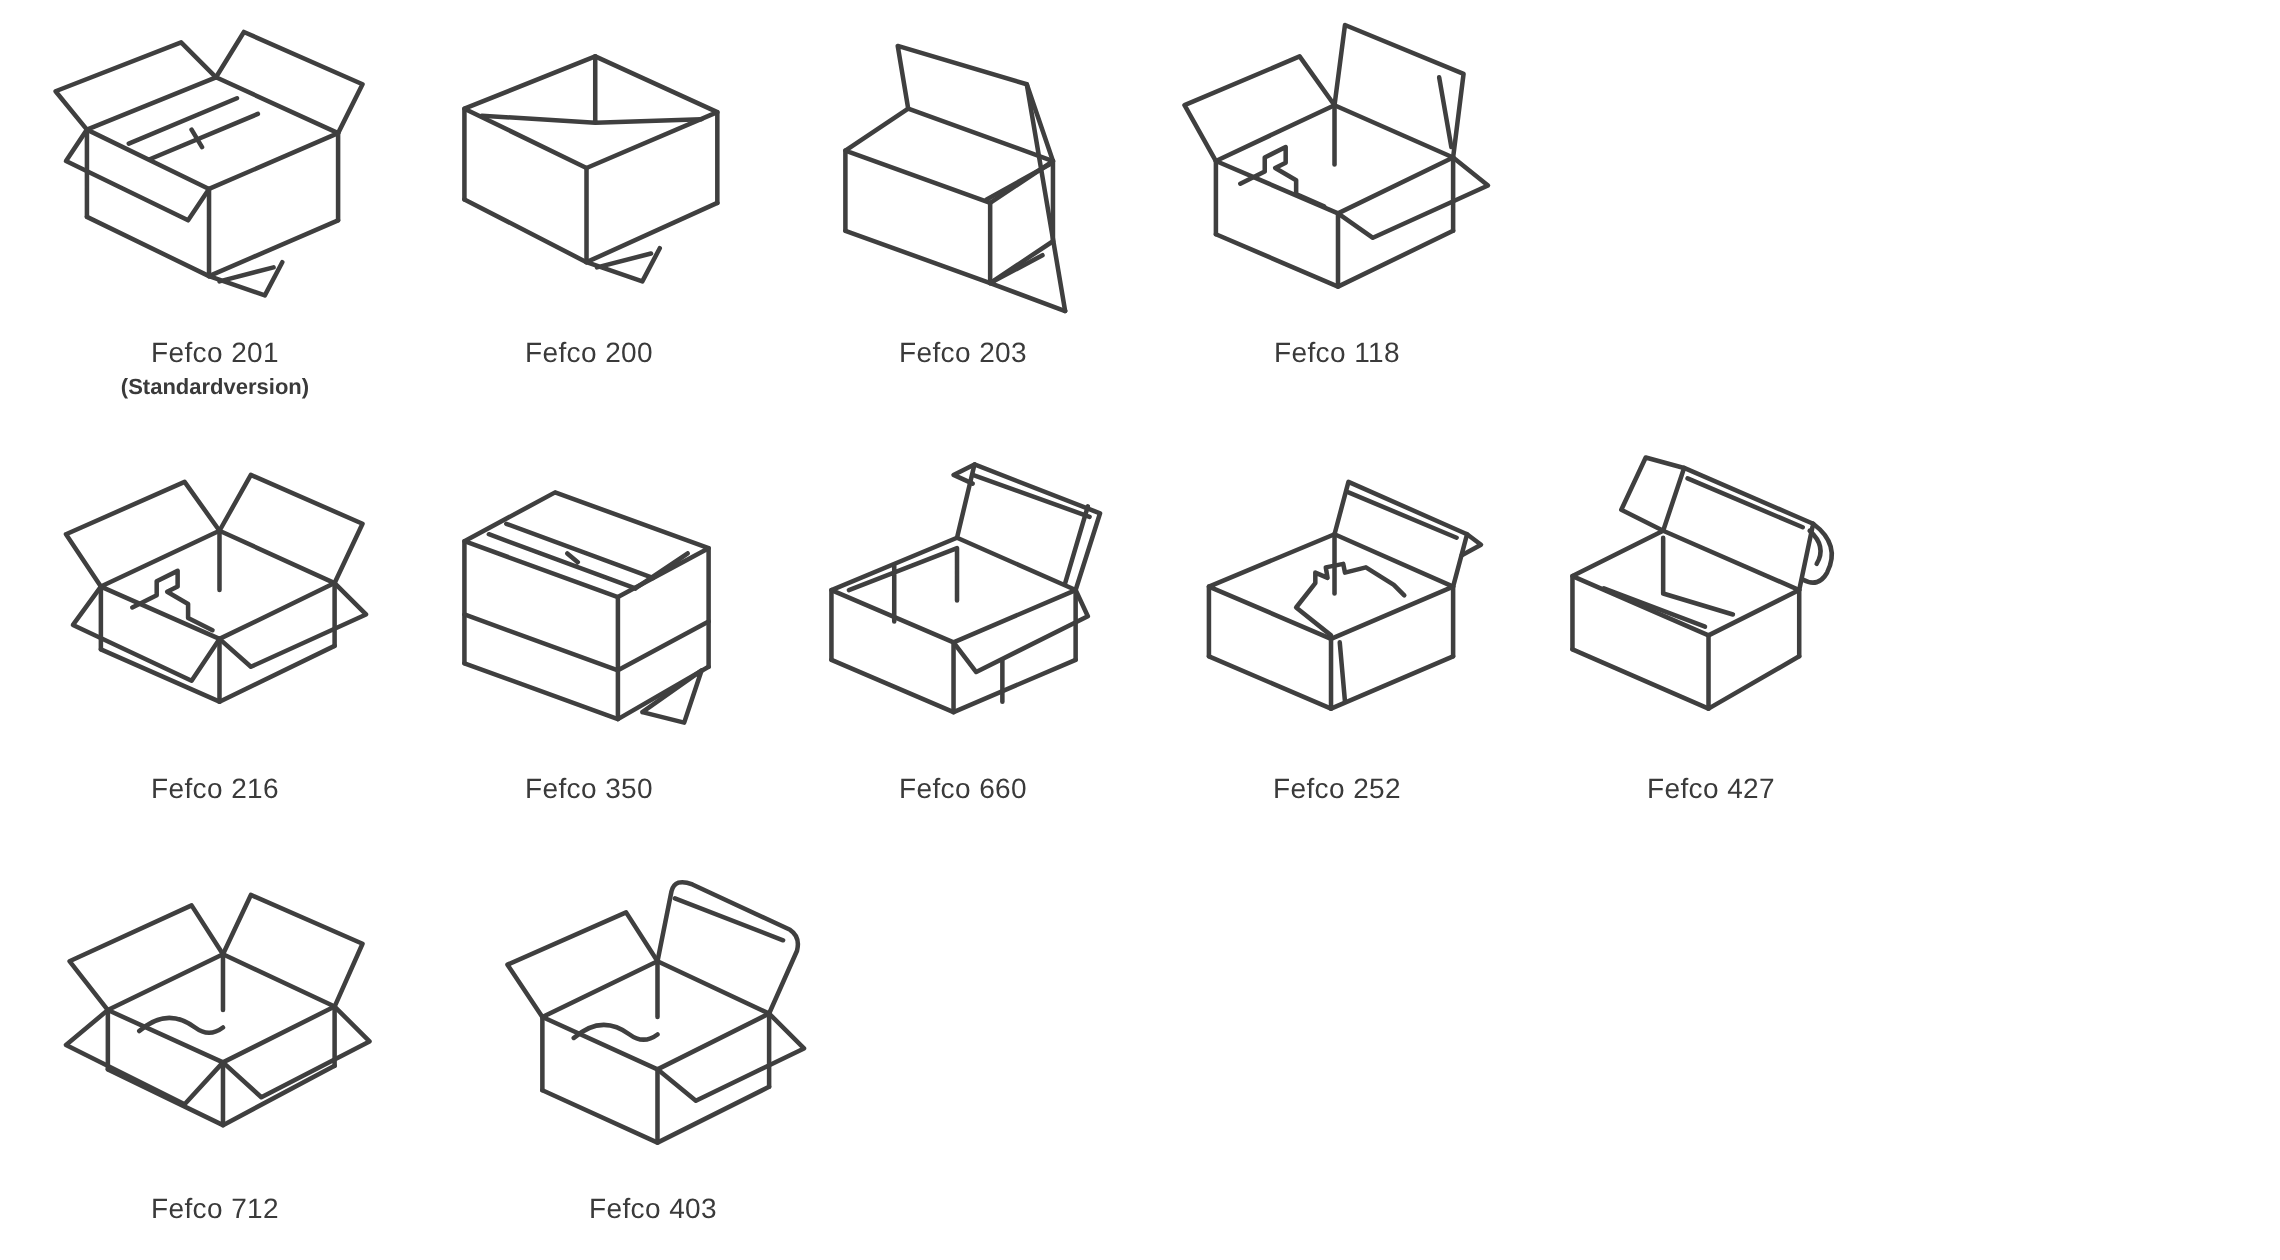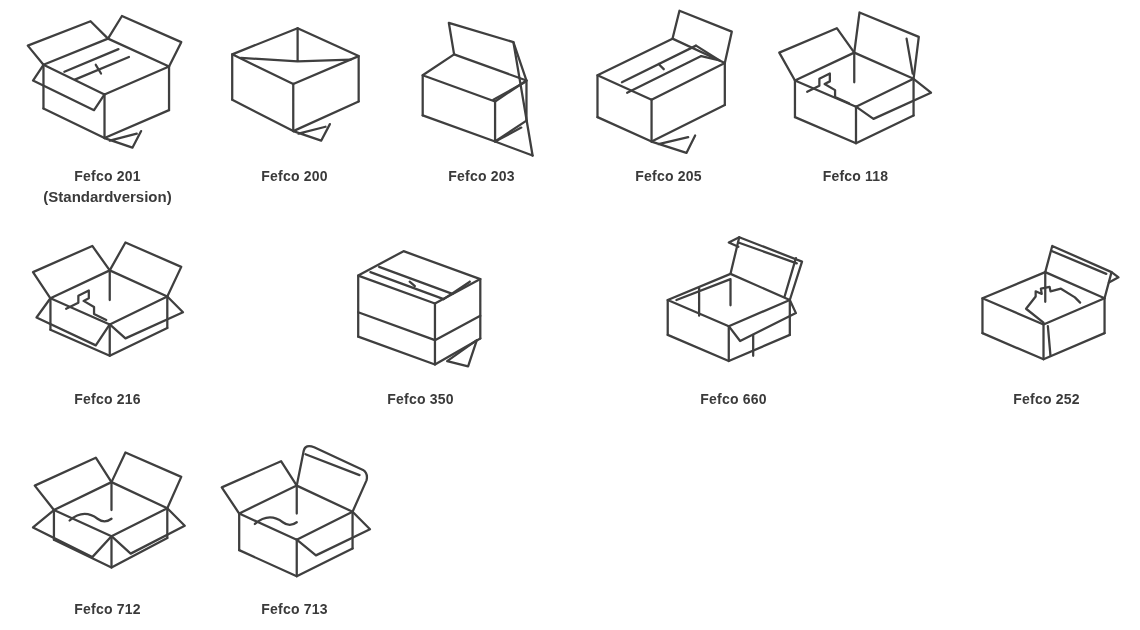--- a/index.html
+++ b/index.html
@@ -14,22 +14,22 @@
     height: 630px;
     background: #ffffff;
     overflow: hidden;
   }
   .grid {
     padding: 8px 0 0 14px;
   }
   .row {
     display: flex;
   }
-  .row.r2 { margin-top: 26px; justify-content: space-between; }
-  .row.r3 { margin-top: 34px; }
+  .row.r2 { margin-top: 26px; }
+  .row.r3 { margin-top: 34px; gap: 32px; }
   .cell {
     width: 187px;
     display: flex;
     flex-direction: column;
     align-items: center;
   }
   .art {
     height: 152px;
     width: 180px;
     display: flex;
@@ -41,29 +41,29 @@
     height: 150px;
     stroke: #3f3f3f;
     stroke-width: 2.6;
     fill: none;
     stroke-linejoin: round;
     stroke-linecap: round;
   }
   .label {
     margin-top: 8px;
     font-size: 14px;
-    font-weight: bold;
+    font-weight: normal;
     color: #3a3a3a;
     text-align: center;
     letter-spacing: 0.2px;
     white-space: nowrap;
   }
   .sublabel {
     margin-top: 4px;
-    font-size: 15px;
+    font-size: 11px;
     font-weight: bold;
     color: #3a3a3a;
     text-align: center;
     white-space: nowrap;
   }
 </style>
 </head>
 <body>
 
 <div class="sheet">
@@ -110,34 +110,20 @@
             <path d="M128 38 L150 168"></path>
             <path d="M141 84 L105 104"></path>
             <path d="M24 76 V122 M107 106 V152 M143 82 V128"></path>
             <path d="M24 122 L107 152 L143 128"></path>
             <path d="M107 152 L150 168 M107 152 L137 136"></path>
           </svg>
         </div>
         <div class="label">Fefco 203</div>
       </div>
 
-      <div class="cell">
-        <div class="art">
-          <svg viewBox="0 0 184 172">
-            <path d="M10 76 L96 34 L156 62 L72 104 Z"></path>
-            <path d="M38 84 L123 42 M44 96 L129 54 M80 63 L86 69"></path>
-            <path d="M123 42 L150 59 M129 54 L150 59"></path>
-            <path d="M96 34 L104 2 L164 26 L156 62"></path>
-            <path d="M10 76 V124 M72 104 V152 M156 62 V110"></path>
-            <path d="M10 124 L72 152 L156 110"></path>
-            <path d="M72 152 L112 165 L122 145 M80 155 L114 147"></path>
-          </svg>
-        </div>
-        <div class="label">Fefco 205</div>
-      </div>
 
       <div class="cell">
         <div class="art">
           <svg viewBox="0 0 184 172">
             <path d="M22 82 L90 50 L158 80 L92 112 Z"></path>
             <path d="M90 50 L96 4 L164 32 L158 80"></path>
             <path d="M150 34 L157 74"></path>
             <path d="M22 82 L4 50 L70 22 L90 50"></path>
             <path d="M158 80 L178 96 L112 126 L92 112"></path>
             <path d="M90 50 V84"></path>
@@ -213,20 +199,36 @@
             <path d="M88 104 L68 88 L79 74 L79 68 L86 71 L85 65 L95 63 L96 68 L108 65 L124 75 L130 81"></path>
             <path d="M93 108 L96 142"></path>
             <path d="M18 76 V116 M88 106 V146 M158 76 V116"></path>
             <path d="M18 116 L88 146 L158 116"></path>
           </svg>
         </div>
         <div class="label">Fefco 252</div>
       </div>
 
 
+      <div class="cell">
+        <div class="art">
+          <svg viewBox="0 0 184 172">
+            <path d="M12 70 L64 44 L142 78 L90 104 Z"></path>
+            <path d="M64 48 V80 M64 80 L104 92 M30 77 L88 99"></path>
+            <path d="M64 44 L76 8 L150 40 L142 78"></path>
+            <path d="M78 14 L144 42"></path>
+            <path d="M64 44 L40 32 L54 2 L76 8"></path>
+            <path d="M150 40 Q166 52 158 68 Q153 77 144 72"></path>
+            <path d="M148 44 Q158 53 152 63"></path>
+            <path d="M12 70 V112 M90 104 V146 M142 78 V116"></path>
+            <path d="M12 112 L90 146 L142 116"></path>
+          </svg>
+        </div>
+        <div class="label">Fefco 427</div>
+      </div>
 
     </div>
 
     <div class="row r3">
 
       <div class="cell">
         <div class="art">
           <svg viewBox="0 0 184 172">
             <path d="M30 78 L96 46 L160 76 L96 108 Z"></path>
             <path d="M96 46 L112 12 L176 40 L160 76"></path>
@@ -249,20 +251,20 @@
             <path d="M94 50 L102 10 Q104 2 114 6 L170 32 Q176 36 174 44 L158 80"></path>
             <path d="M104 14 L166 38"></path>
             <path d="M28 82 L8 52 L76 22 L94 50"></path>
             <path d="M158 80 L178 100 L116 130 L94 112"></path>
             <path d="M94 50 V82"></path>
             <path d="M46 94 Q62 80 78 92 Q86 98 94 92"></path>
             <path d="M28 82 V124 M94 112 V154 M158 80 V122"></path>
             <path d="M28 124 L94 154 L158 122"></path>
           </svg>
         </div>
-        <div class="label">Fefco 713</div>
+        <div class="label">Fefco 403</div>
       </div>
 
 
     </div>
 
   </div>
 </div>
 
 </body></html>

